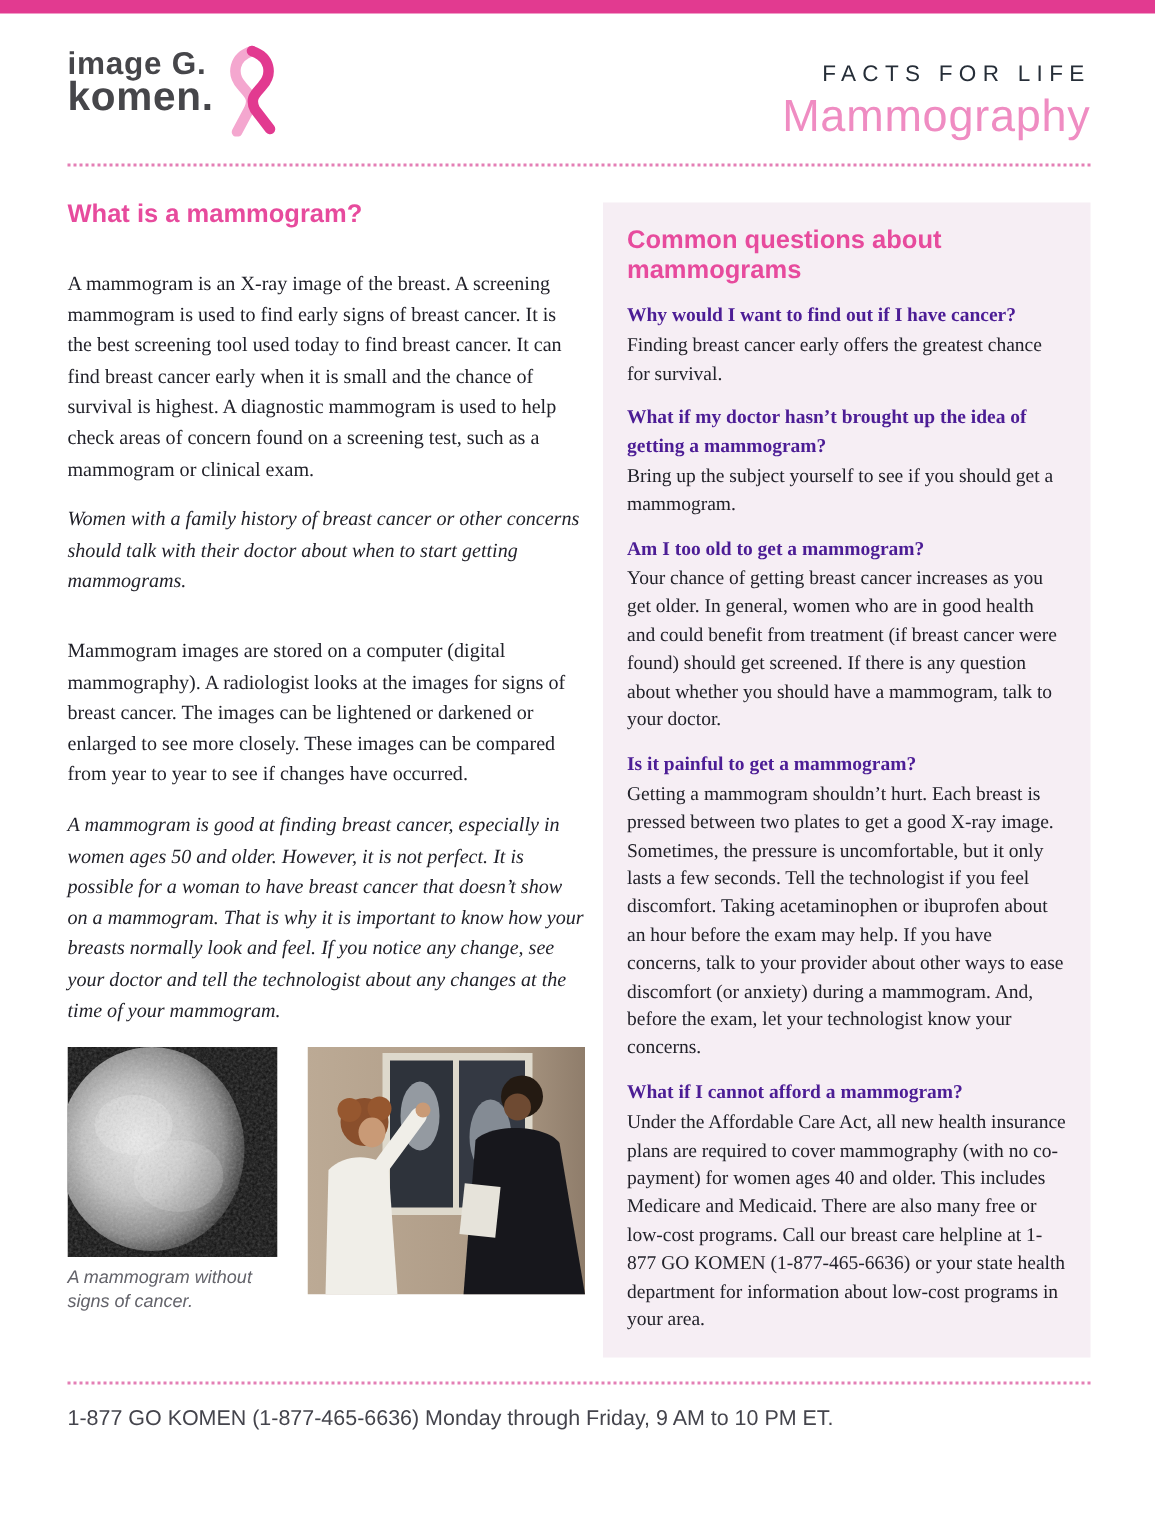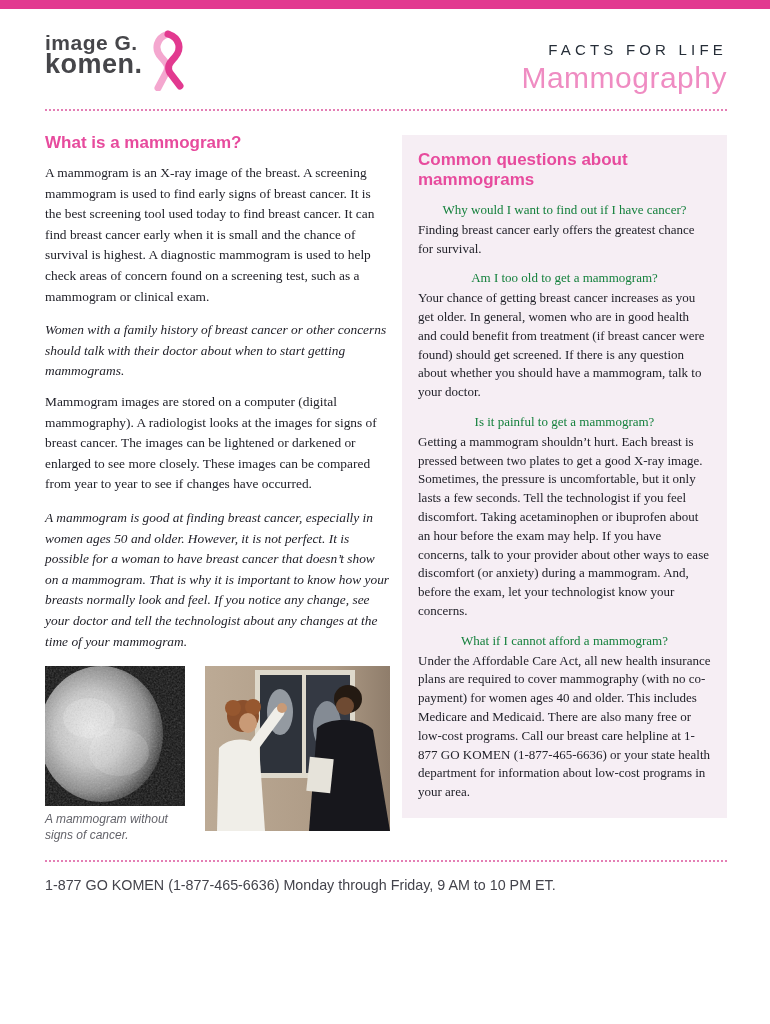--- a/index.html
+++ b/index.html
@@ -42,40 +42,40 @@
     padding:15px 16px 16px 16px; margin-top:10px; align-self:flex-start;
   }
 
   .section-heading {
     font-family:"Liberation Sans", sans-serif; font-weight:bold;
     color:var(--heading-pink,#e74b9d); font-size:17px; line-height:1.18;
   }
   .h2a { margin-top:8px; }
   .h2b { margin-top:16px; max-width:250px; }
   .body-p { font-size:13.4px; line-height:20.6px; color:#22222a; }
-  .p-first { margin-top:10px; }
+  .p-first { margin-top:26px; }
   .p-gap { margin-top:13px;font-style:italic; }
 
   
   .figures { display:flex; gap:20px; margin-top:14px; align-items:flex-start; }
   .fig-left { width:140px; }
   .fig-mammo { width:140px; height:140px; display:block; }
   .fig-clinic { width:185px; height:165px; display:block; }
   .fig-caption {
     font-family:"Liberation Sans", sans-serif; font-style:italic;
     font-size:12px; color:#63636a; line-height:1.32; margin-top:6px; width:140px;
   }
 
   
   .qa-heading {
     font-family:"Liberation Sans", sans-serif; font-weight:bold;
     color:var(--heading-pink,#e74b9d); font-size:17px; line-height:1.18; max-width:240px;
   }
   .qa-item { margin-top:11px; }
-  .qa-q { font-weight:normal; font-size:13px; line-height:18.8px; color:#15803d;text-align:center; }
+  .qa-q { font-weight:bold; font-size:13px; line-height:18.8px; color:#4c1d95; }
   .qa-a { font-size:13px; line-height:18.8px; color:#22222a; margin-top:1px; }
 
   
   .footer-sep { margin-top:16px; }
   .footer {
     font-family:"Liberation Sans", sans-serif;
     font-size:14.3px; color:#44444c; line-height:1.5; margin-top:13px;
   }
 </style>
 </head>
@@ -168,20 +168,24 @@
     </div>
 
     <aside class="right-col">
       <h2 class="qa-heading">Common questions about mammograms</h2>
 
       <div class="qa-item">
         <div class="qa-q">Why would I want to find out if I have cancer?</div>
         <div class="qa-a">Finding breast cancer early offers the greatest chance for survival.</div>
       </div>
       <div class="qa-item">
+        <div class="qa-q">What if my doctor hasn’t brought up the idea of getting a mammogram?</div>
+        <div class="qa-a">Bring up the subject yourself to see if you should get a mammogram.</div>
+      </div>
+      <div class="qa-item">
         <div class="qa-q">Am I too old to get a mammogram?</div>
         <div class="qa-a">Your chance of getting breast cancer increases as you get older. In general, women who are in good health and could benefit from treatment (if breast cancer were found) should get screened. If there is any question about whether you should have a mammogram, talk to your doctor.</div>
       </div>
       <div class="qa-item">
         <div class="qa-q">Is it painful to get a mammogram?</div>
         <div class="qa-a">Getting a mammogram shouldn’t hurt. Each breast is pressed between two plates to get a good X-ray image. Sometimes, the pressure is uncomfortable, but it only lasts a few seconds. Tell the technologist if you feel discomfort. Taking acetaminophen or ibuprofen about an hour before the exam may help. If you have concerns, talk to your provider about other ways to ease discomfort (or anxiety) during a mammogram. And, before the exam, let your technologist know your concerns.</div>
       </div>
       <div class="qa-item">
         <div class="qa-q">What if I cannot afford a mammogram?</div>
         <div class="qa-a">Under the Affordable Care Act, all new health insurance plans are required to cover mammography (with no co-payment) for women ages 40 and older. This includes Medicare and Medicaid. There are also many free or low-cost programs. Call our breast care helpline at 1-877 GO KOMEN (1-877-465-6636) or your state health department for information about low-cost programs in your area.</div>

